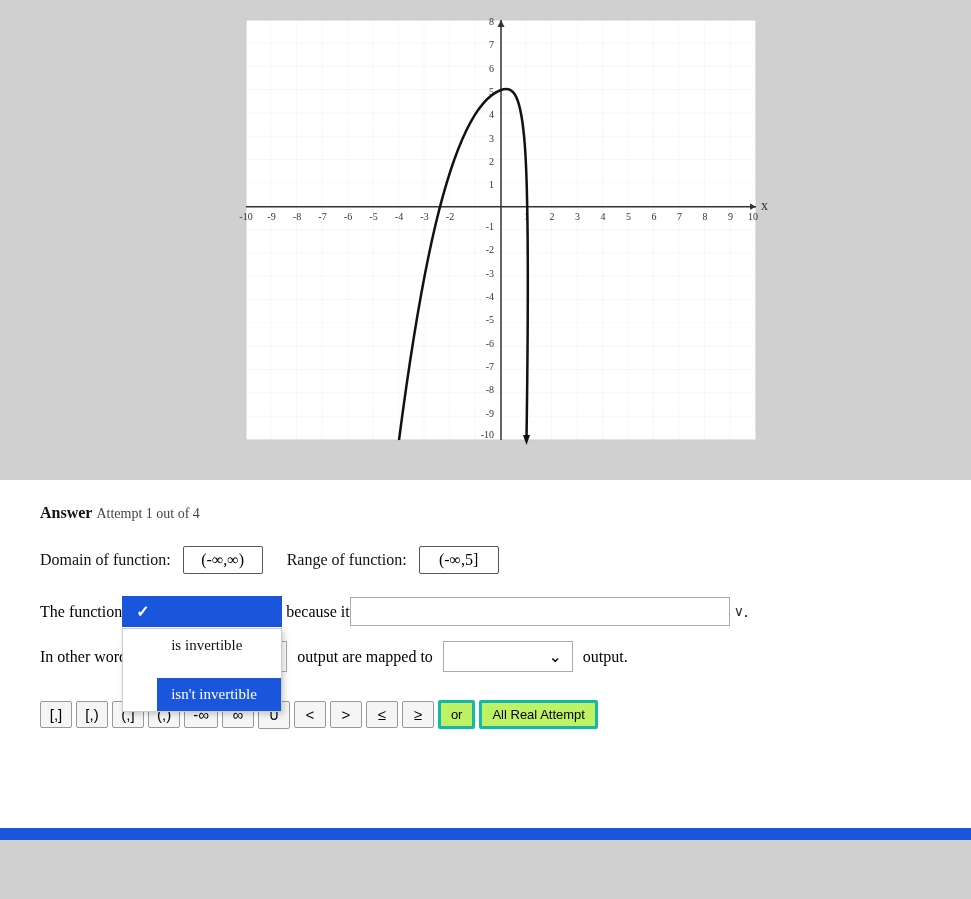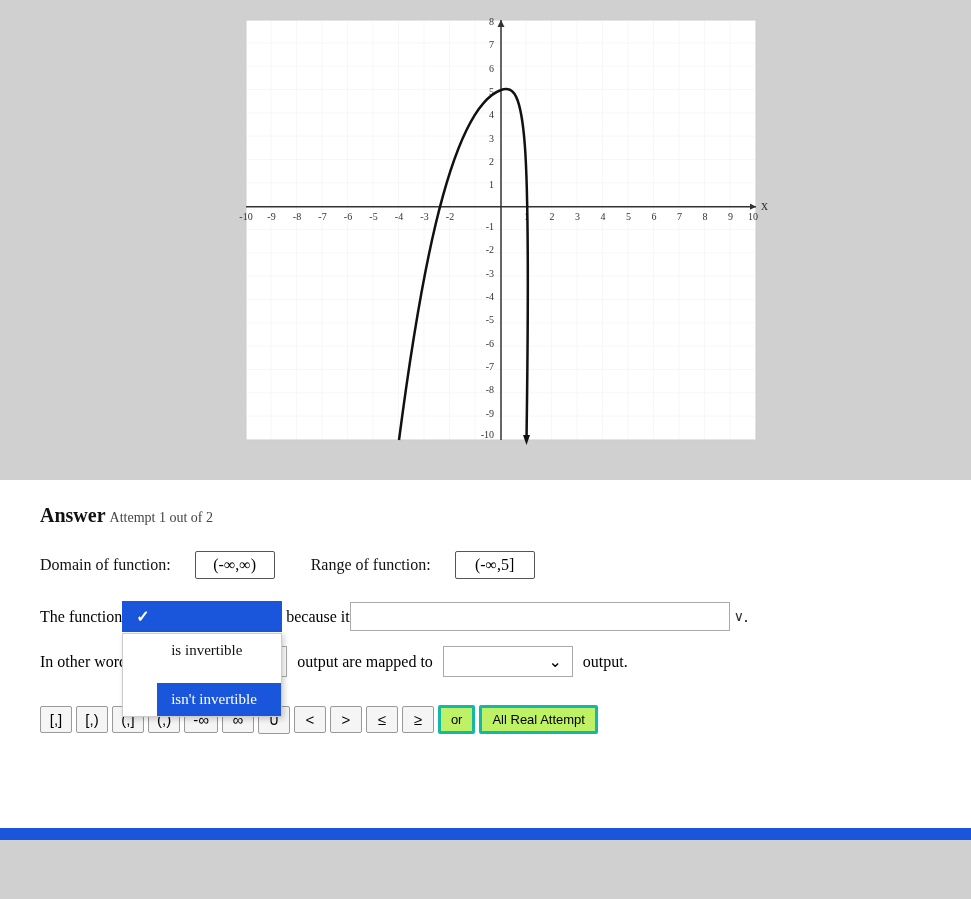--- a/index.html
+++ b/index.html
@@ -51,33 +51,33 @@
     }
 
     .answer-header {
       font-size: 16px;
       margin-bottom: 24px;
       color: #111;
     }
 
     .answer-header strong {
       font-weight: bold;
-      font-size: 20px;
+      font-size: 16px;
     }
 
     .answer-header span {
       font-weight: normal;
       font-size: 14px;
       color: #444;
     }
 
     .domain-range-row {
       display: flex;
       align-items: center;
-      gap: 24px;
+      gap: 12px;
       margin-bottom: 22px;
       font-size: 16px;
     }
 
     .domain-label, .range-label {
       font-size: 16px;
       color: #111;
     }
 
     .boxed-value {
@@ -277,21 +277,21 @@
         <polygon points="340.5,435 337,425 344,425" fill="#111"></polygon>
 
       </svg>
     </div>
   </div>
 
   <div class="answer-section">
 
     <div class="answer-header">
       <strong>Answer</strong>
-      <span>Attempt 1 out of 2</span>
+      <span>Attempt 1 out of 4</span>
     </div>
 
     <div class="domain-range-row">
       <span class="domain-label">Domain of function:</span>
       <span class="boxed-value">(-∞,∞)</span>
       <span class="range-label" style="margin-left:12px;">Range of function:</span>
       <span class="boxed-value">(-∞,5]</span>
     </div>
 
     <div class="function-row">

